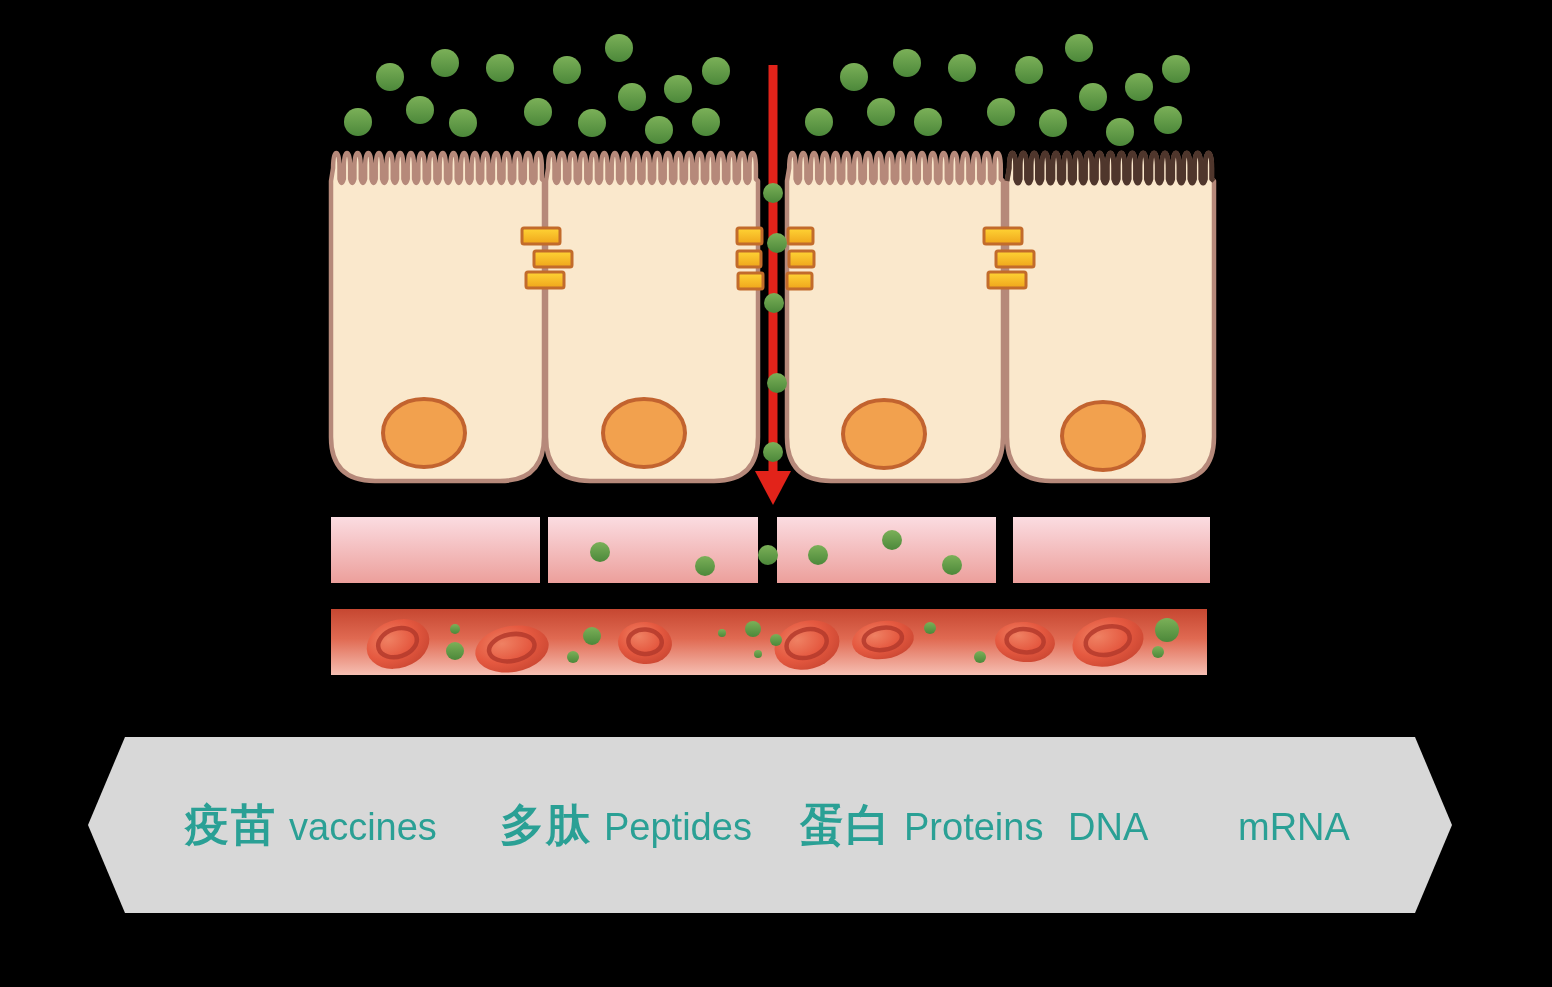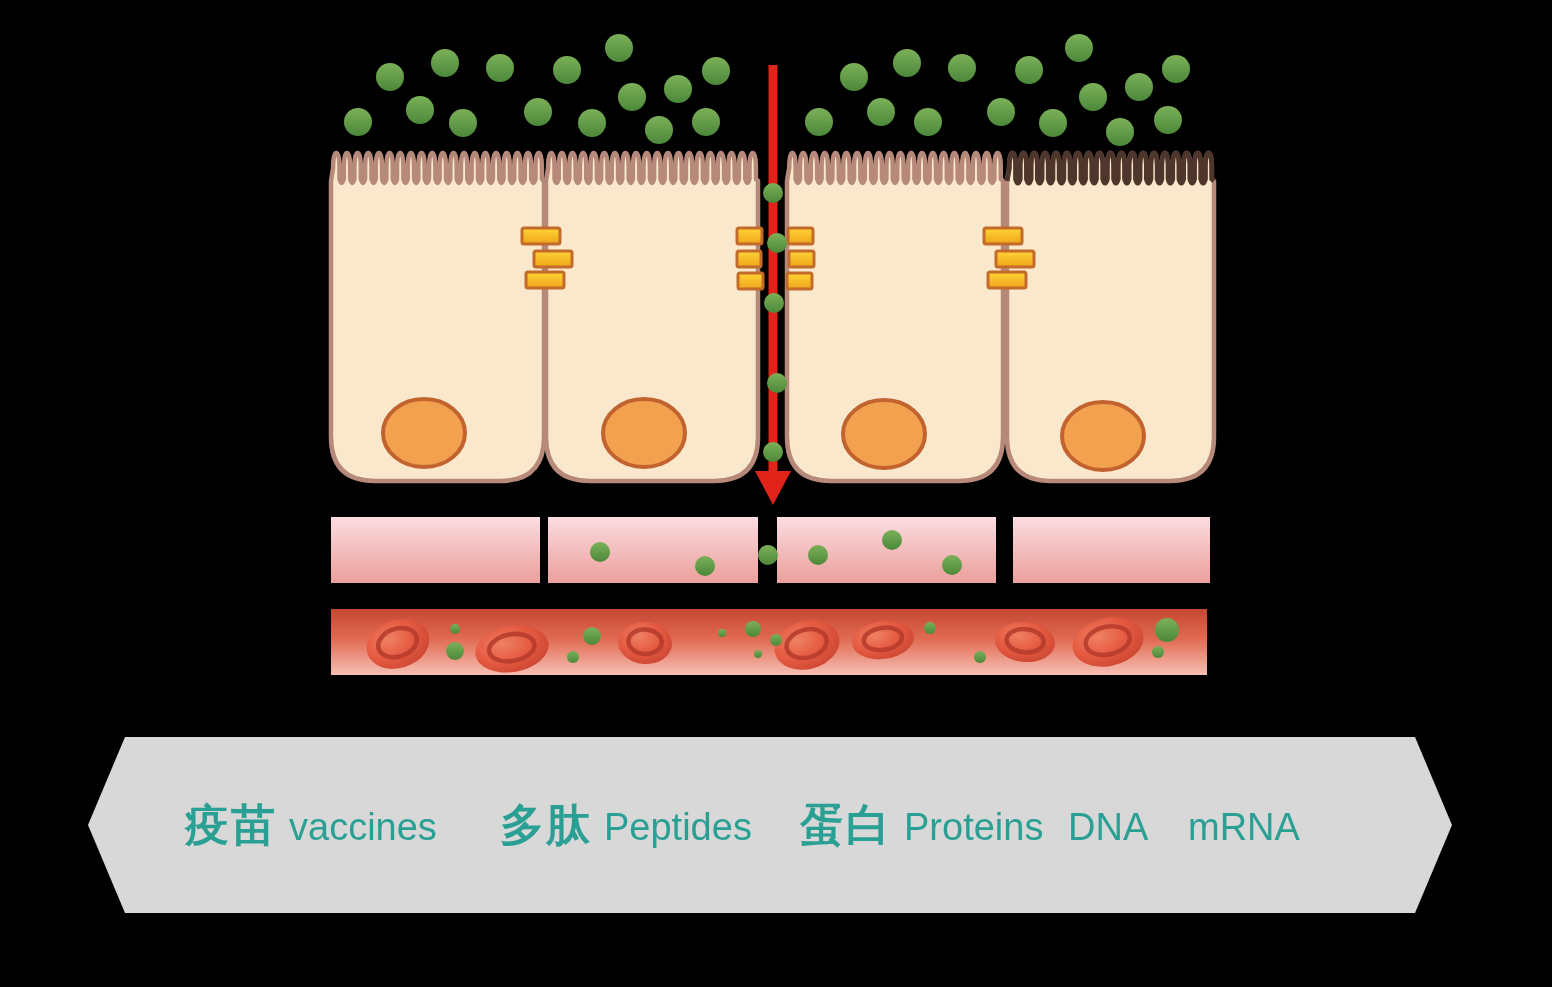--- a/index.html
+++ b/index.html
@@ -171,18 +171,18 @@
     </div>
     <div class="label" style="left:412px">
       <span class="zh">多肽</span><span class="en">Peptides</span>
     </div>
     <div class="label" style="left:712px">
       <span class="zh">蛋白</span><span class="en">Proteins</span>
     </div>
     <div class="label" style="left:980px">
       <span class="zh"></span><span class="en">DNA</span>
     </div>
-    <div class="label" style="left:1100px">
+    <div class="label" style="left:1150px">
       <span class="zh"></span><span class="en">mRNA</span>
     </div>
   </div>
 
 </div>
 
 </body></html>

